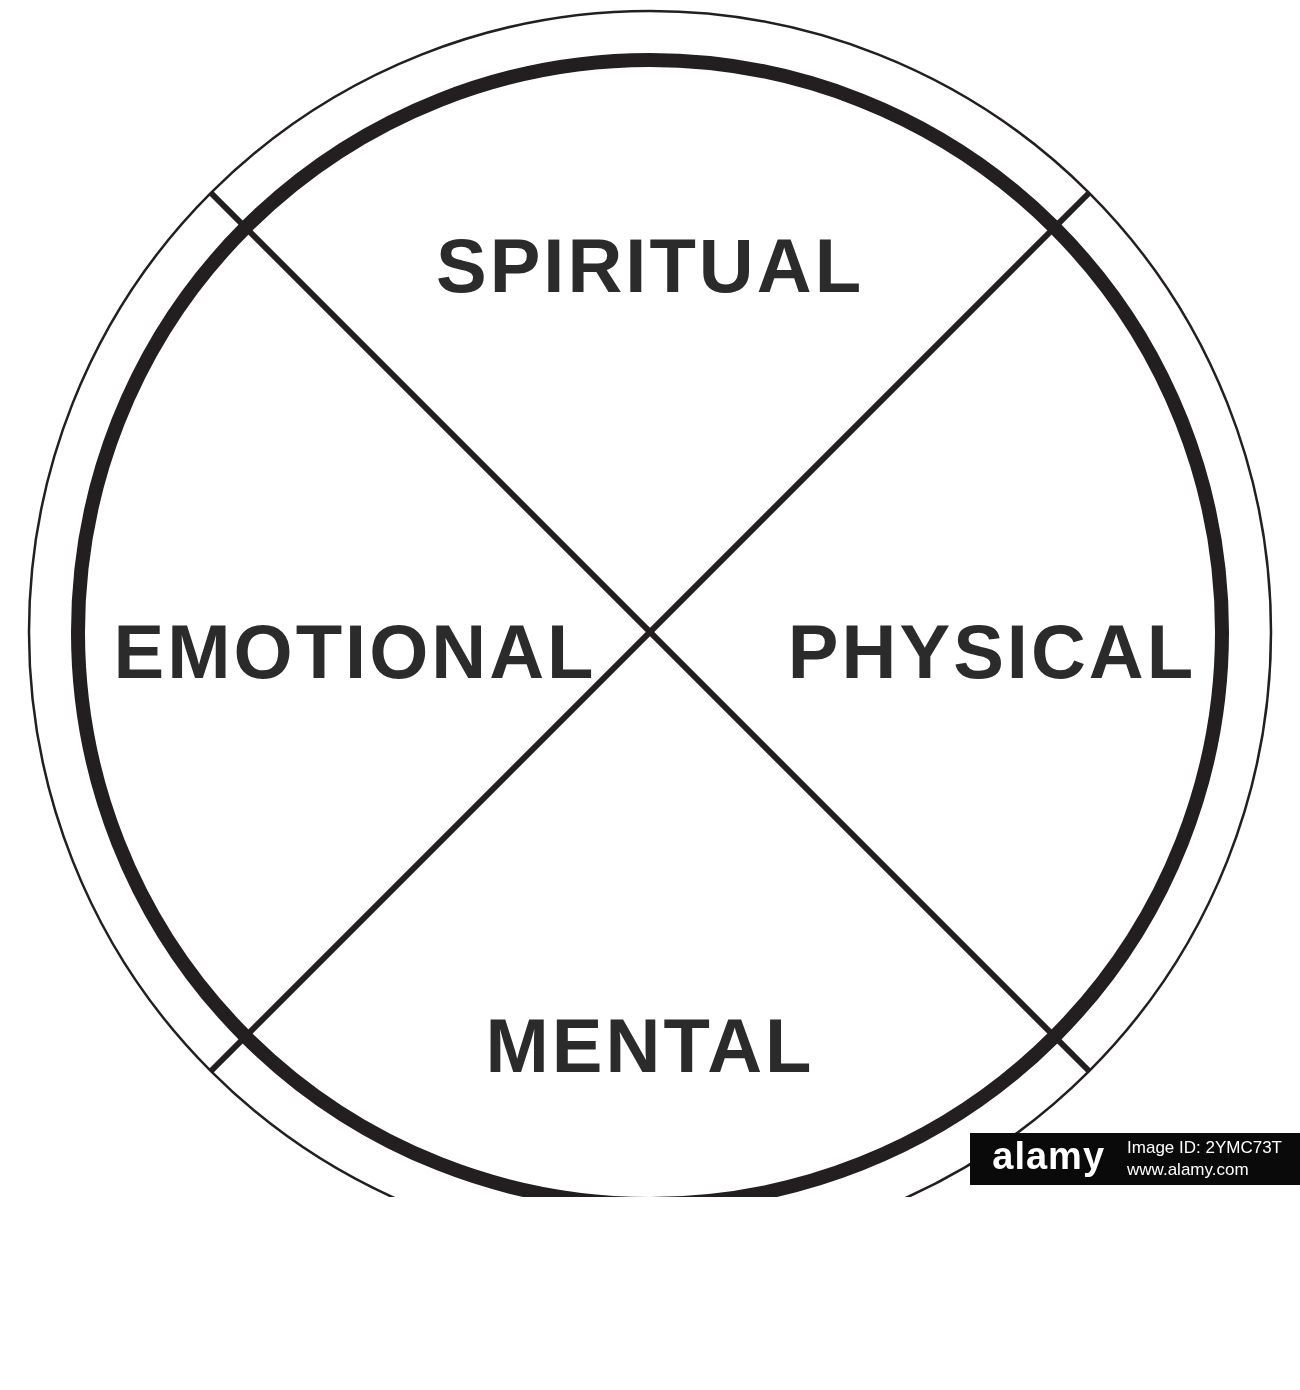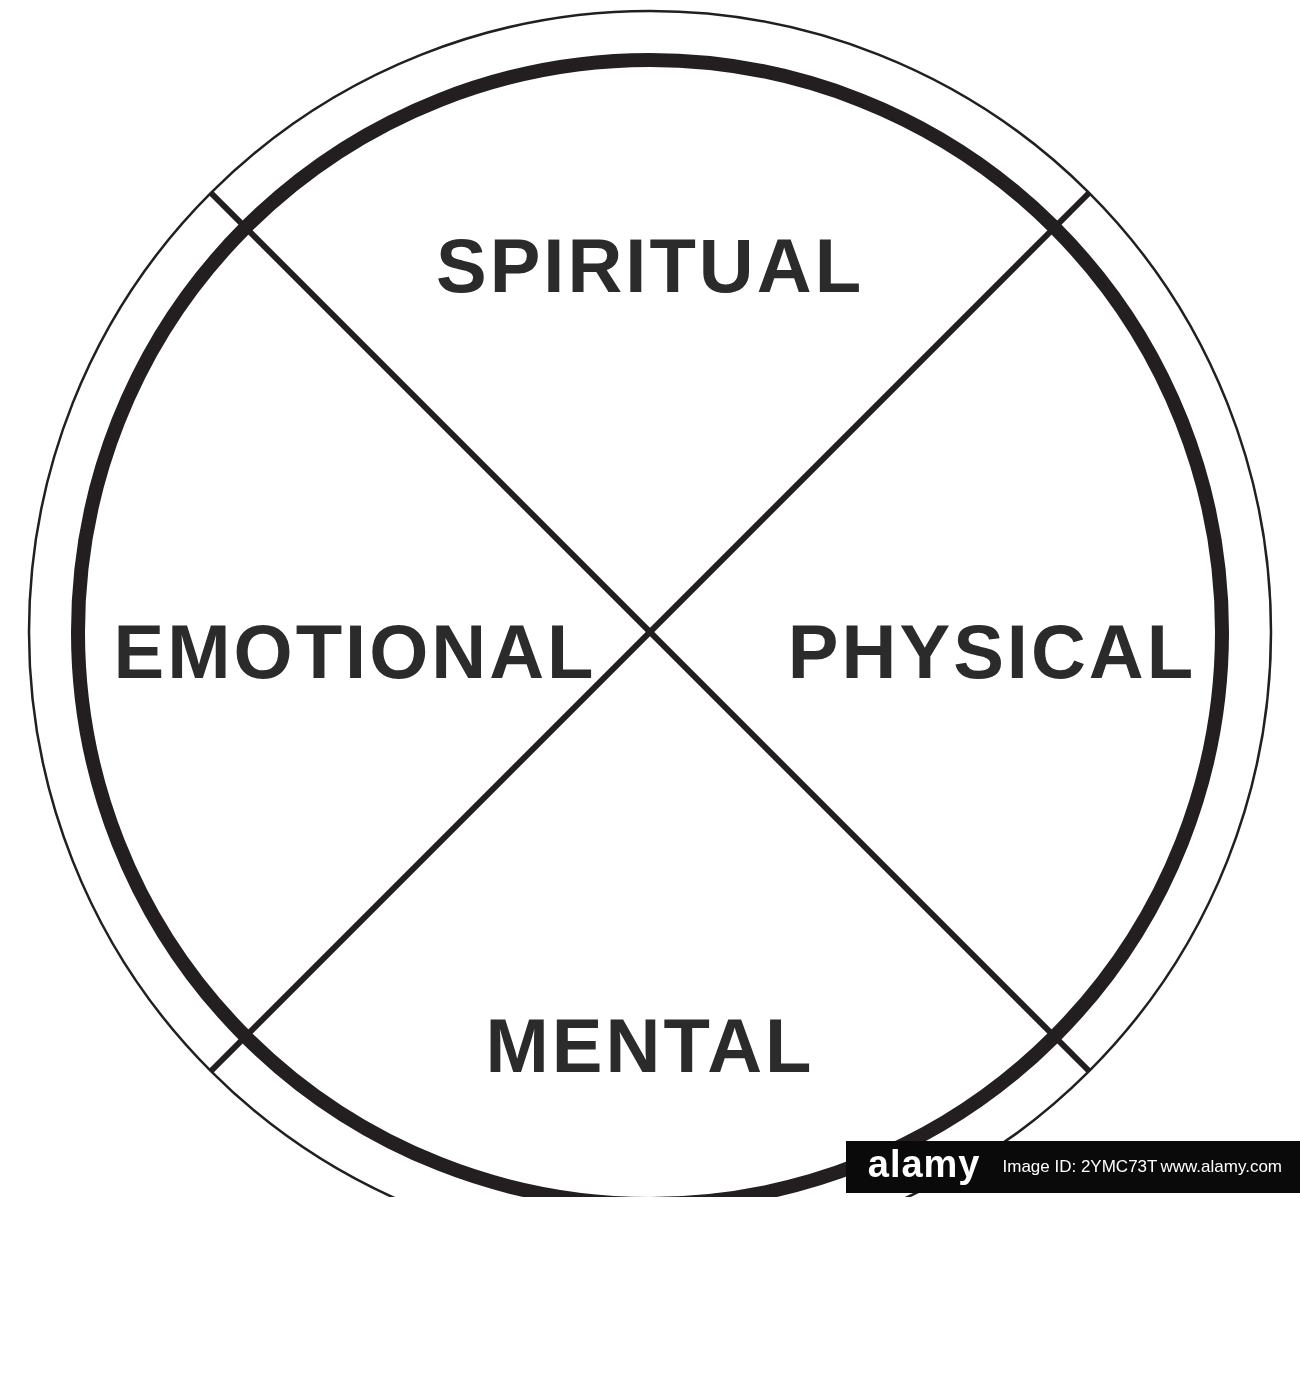--- a/index.html
+++ b/index.html
@@ -26,39 +26,40 @@
   .wheel-label {
     font-family: "Liberation Sans", sans-serif;
     font-weight: 700;
     font-size: 76px;
     letter-spacing: 3px;
     fill: #2b2b2b;
   }
   .watermark {
     position: absolute;
     right: 0;
-    bottom: 4px;
+    bottom: 12px;
     height: 52px;
     background: #0a0a0a;
     color: #ffffff;
     display: flex;
     align-items: center;
     padding: 0 18px 0 22px;
     box-sizing: border-box;
     gap: 22px;
   }
   .watermark .brand {
     font-size: 38px;
     font-weight: 700;
     letter-spacing: 1px;
     line-height: 1;
     padding-bottom: 6px;
   }
   .watermark .meta {
     display: flex;
+    flex-direction: column;
     justify-content: center;
     gap: 3px;
   }
   .watermark .meta span {
     font-size: 17px;
     font-weight: 400;
     line-height: 1.1;
     white-space: nowrap;
   }
 </style>

